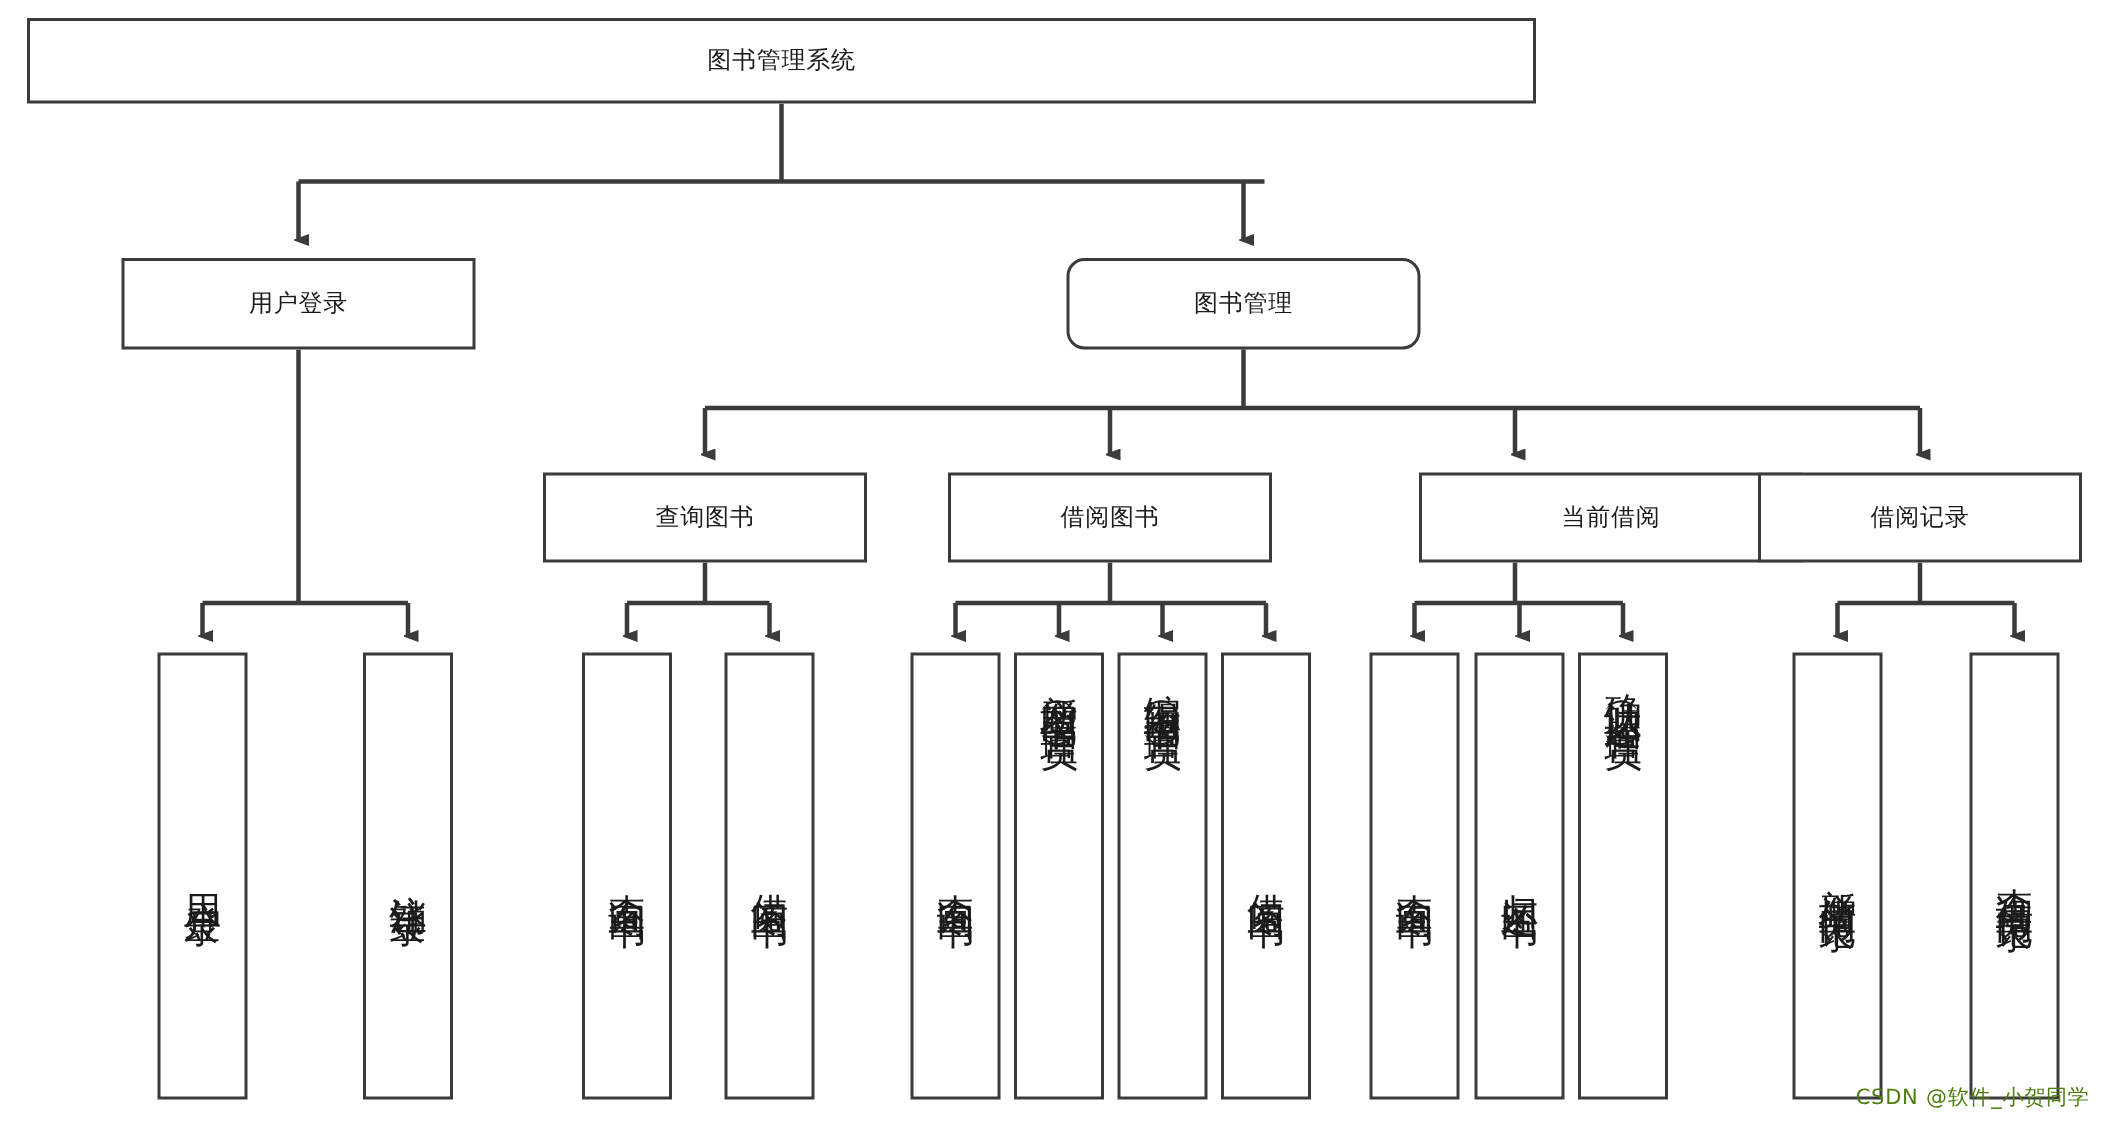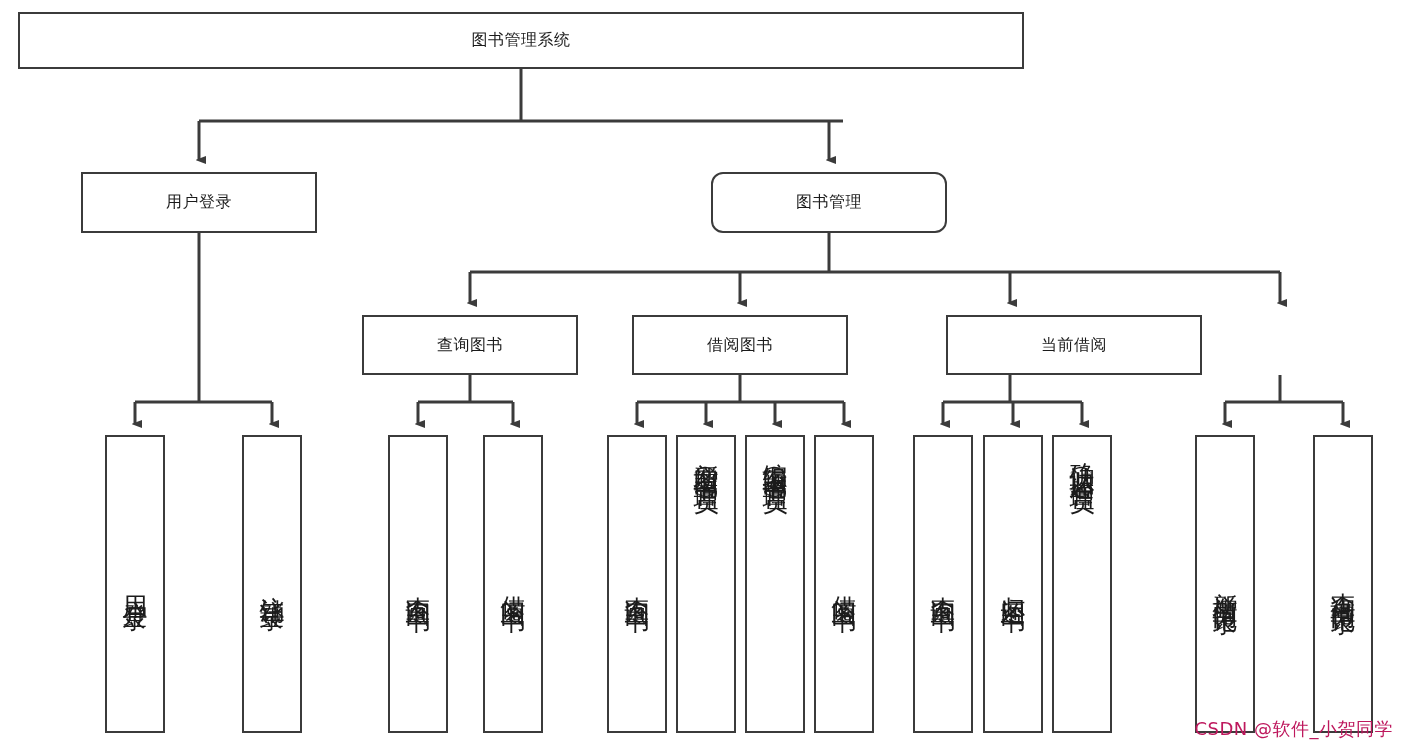--- a/index.html
+++ b/index.html
@@ -58,22 +58,22 @@
     white-space: nowrap;
   }
   .node.vert.centered {
     align-items: center;
     padding-top: 0;
   }
   #watermark {
     position: absolute;
     right: 12px;
     bottom: 6px;
-    font-size: 18px;
-    color: #be185d;
+    font-size: 14px;
+    color: #4d7c0f;
     white-space: nowrap;
     letter-spacing: 0.5px;
   }
 </style>
 </head>
 <body>
 
 <div id="canvas">
 
   <svg id="edges" viewBox="0 0 1405 747">
@@ -139,20 +139,23 @@
 
   <div class="node horiz" style="left:362px; top:315px; width:216px; height:60px;">
     <span class="label">查询图书</span>
   </div>
   <div class="node horiz" style="left:632px; top:315px; width:216px; height:60px;">
     <span class="label">借阅图书</span>
   </div>
   <div class="node horiz" style="left:902px; top:315px; width:256px; height:60px;margin-left:44px;">
     <span class="label">当前借阅</span>
   </div>
+  <div class="node horiz" style="left:1172px; top:315px; width:216px; height:60px;">
+    <span class="label">借阅记录</span>
+  </div>
 
   <div class="node vert centered" style="left:105px; top:435px; width:60px; height:298px;">
     <span class="label">用户登录</span>
   </div>
   <div class="node vert centered" style="left:242px; top:435px; width:60px; height:298px;">
     <span class="label">注销登录</span>
   </div>
 
   <div class="node vert centered" style="left:388px; top:435px; width:60px; height:298px;">
     <span class="label">查询图书</span>

